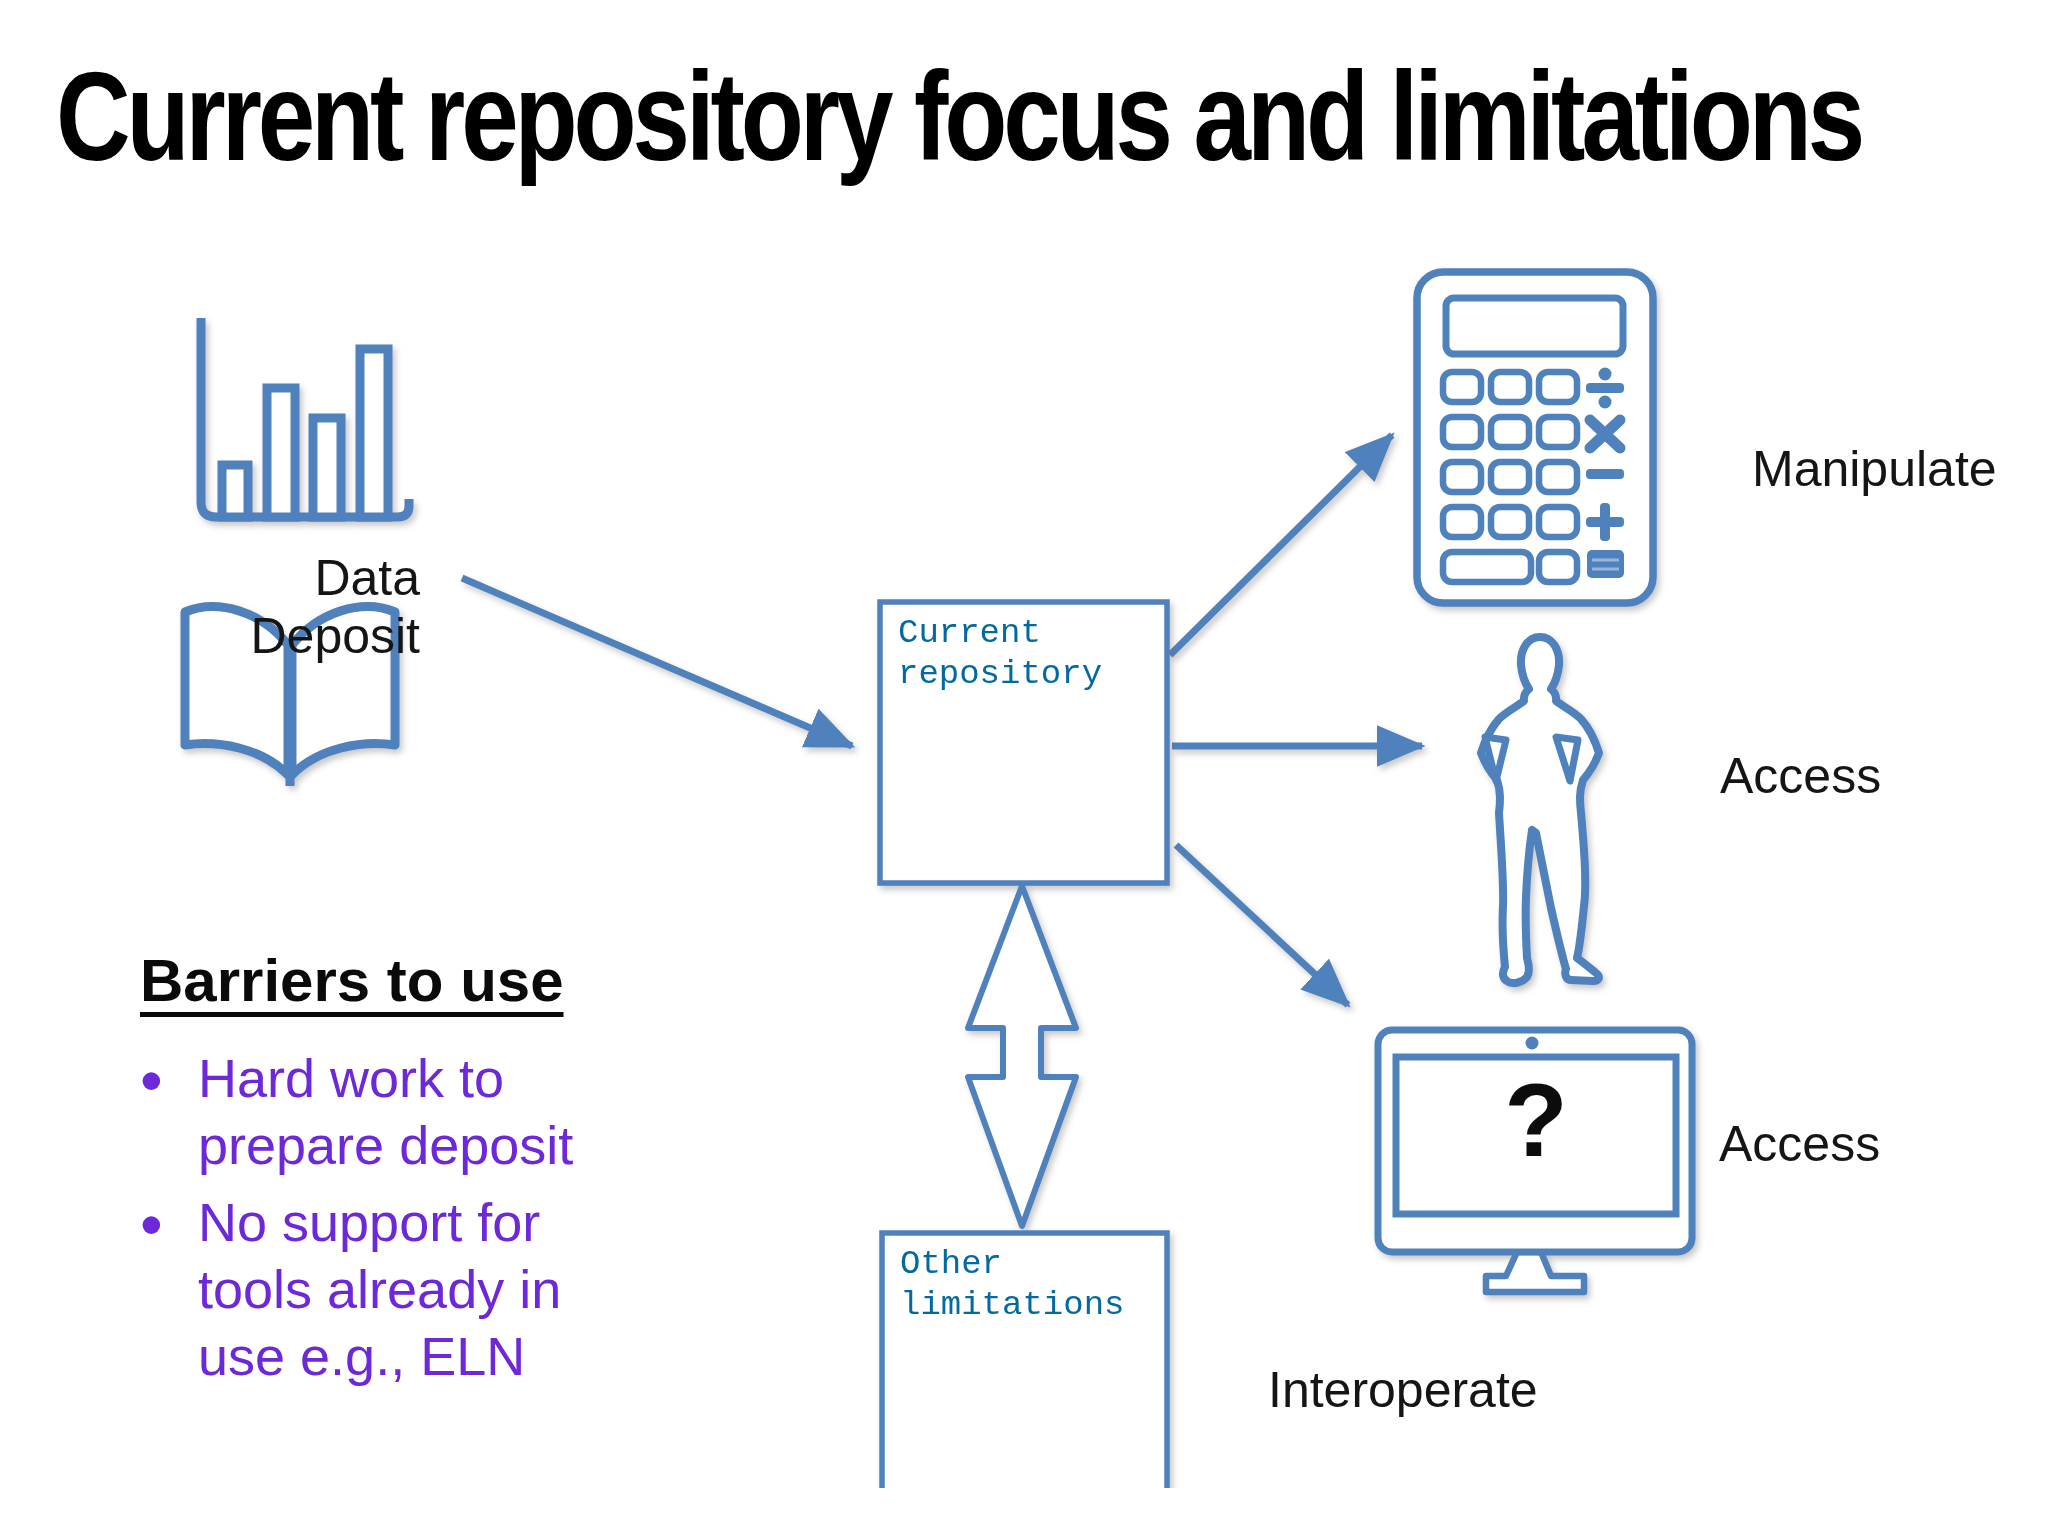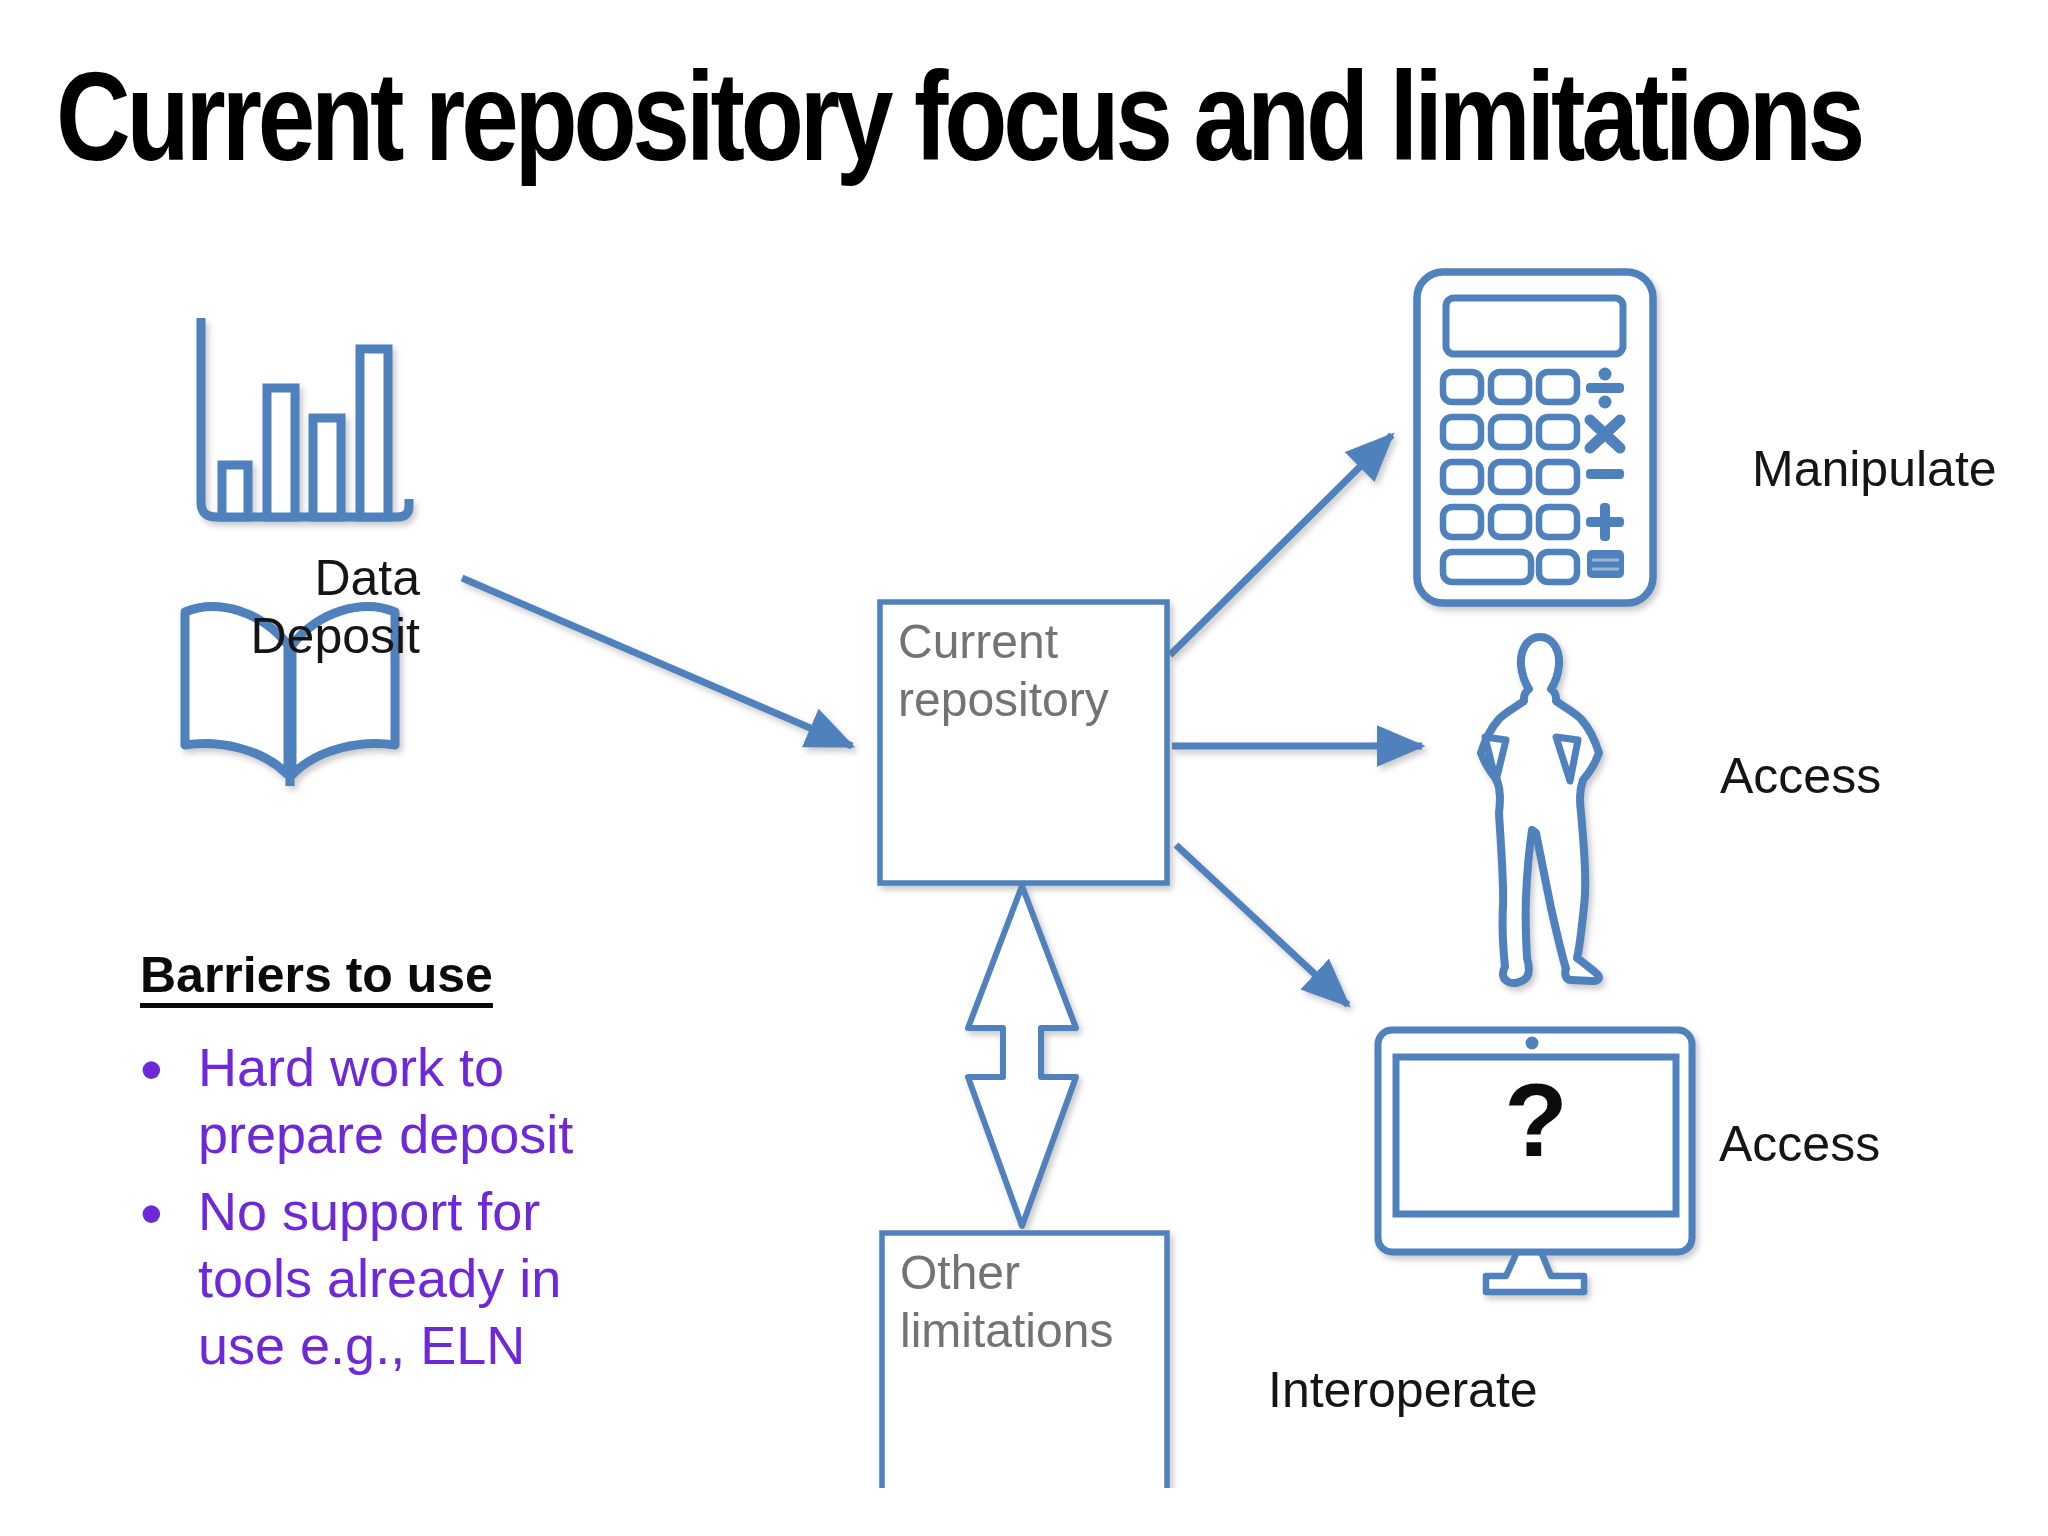--- a/index.html
+++ b/index.html
@@ -7,35 +7,35 @@
     position:relative;width:2048px;height:1488px;background:#ffffff;
     font-family:"Liberation Sans",sans-serif;color:#111;overflow:hidden;
   }
   .abs{position:absolute;}
   .title{
     left:56px;top:44px;font-size:126px;font-weight:bold;letter-spacing:-5px;
     transform:scaleX(.82);transform-origin:0 0;white-space:nowrap;color:#000;
   }
   .lbl{font-size:50px;color:#151515;line-height:1.15;}
   .lbl-center{text-align:right;}
-  .boxlbl{font-size:48px;color:#737373;line-height:1.2;}
+  .boxlbl{font-size:34px;color:#0369a1;line-height:1.2;font-family:Liberation Mono, monospace;}
   #lbl-datadeposit{left:140px;top:550px;width:280px;}
   #lbl-current{left:898px;top:613px;width:252px;}
   #lbl-other{left:900px;top:1244px;width:252px;}
   #lbl-manipulate{left:1723px;top:441px;margin-left:29px;}
   #lbl-access{left:1720px;top:748px;}
   #lbl-query{left:1719px;top:1116px;}
   #lbl-interoperate{left:1268px;top:1362px;}
   #lbl-qmark{
     left:1396px;top:1068px;width:280px;text-align:center;
     font-size:104px;font-weight:600;color:#0c0c0c;line-height:1;
   }
   .barriers{left:140px;top:946px;width:470px;}
   .barriers h2{
-    margin:0;font-size:50px;font-weight:bold;color:#0a0a0a;
+    margin:0;font-size:60px;font-weight:bold;color:#0a0a0a;
     text-decoration:underline;text-decoration-thickness:5px;text-underline-offset:11px;
   }
   .barriers ul{margin:30px 0 0 0;padding:0;list-style:none;font-size:54px;line-height:1.24;color:#6d28d9;}
   .barriers li{position:relative;padding-left:58px;margin-bottom:10px;}
   .barriers li::before{content:"\2022";position:absolute;left:0;top:-4px;font-size:1.2em;}
   svg.layer{position:absolute;left:0;top:0;}
   .shadowed{filter:drop-shadow(3px 4px 3px rgba(110,110,110,.38));}
 </style>
 </head>
 <body>

